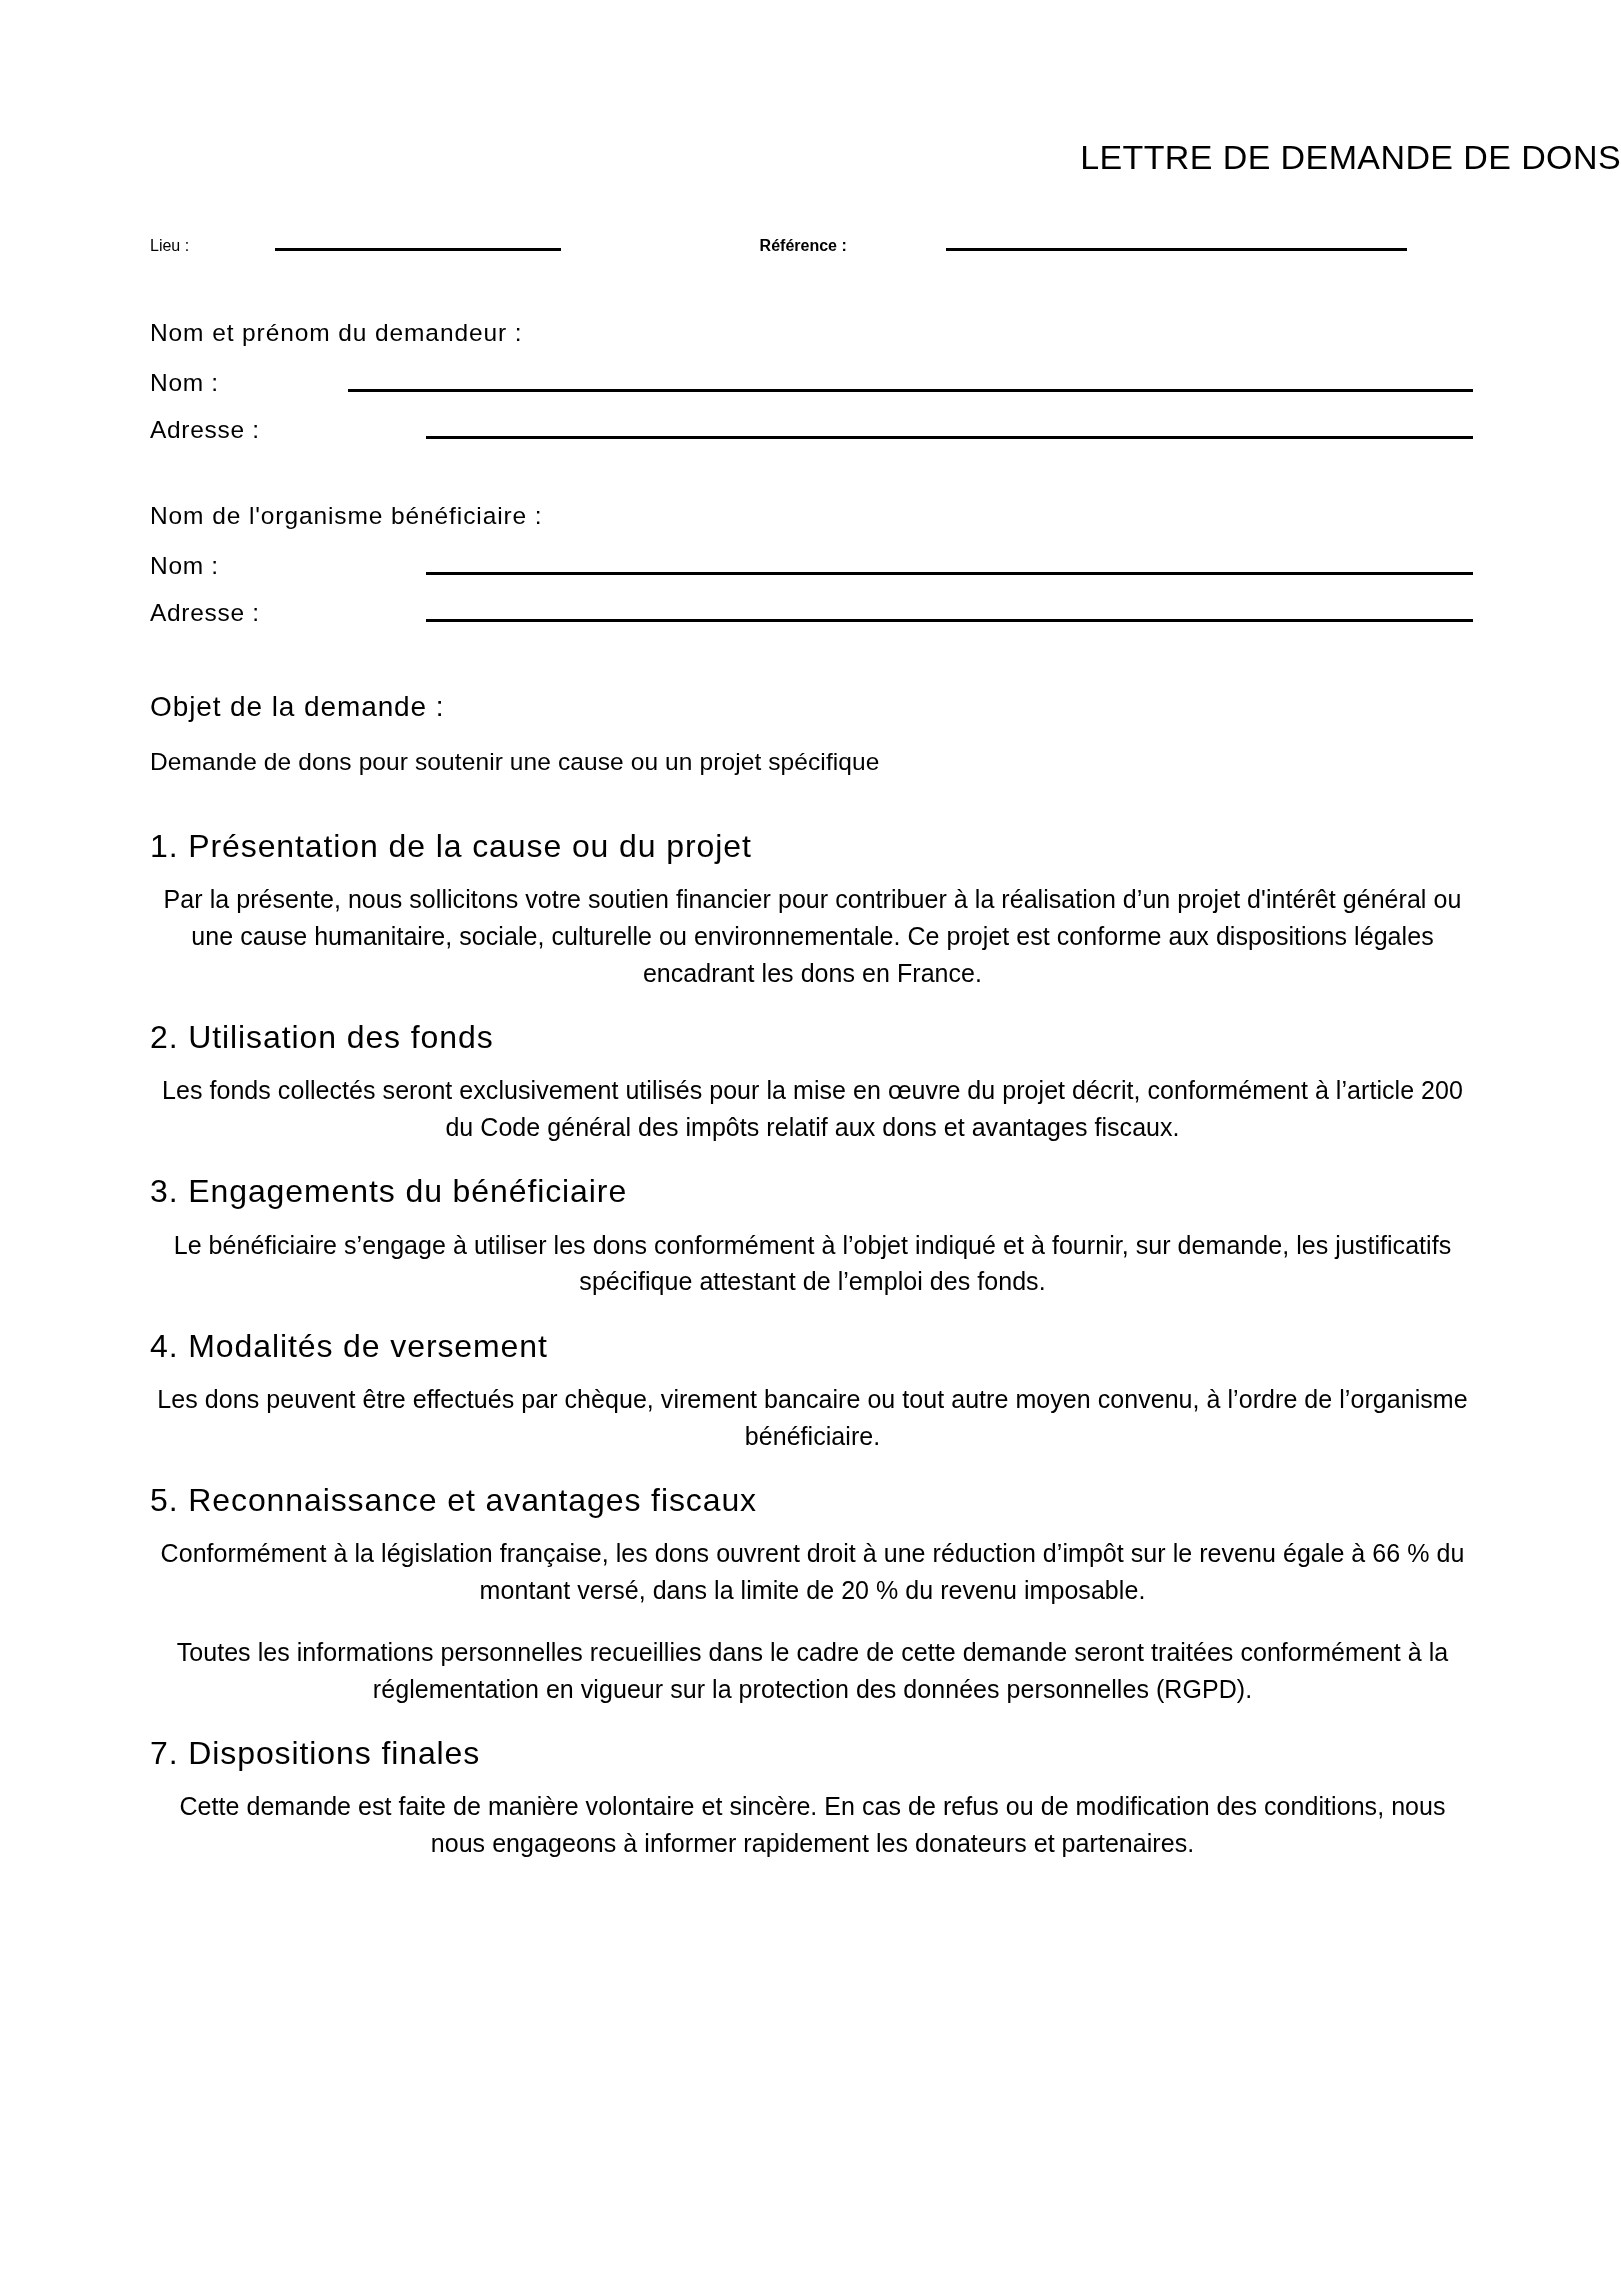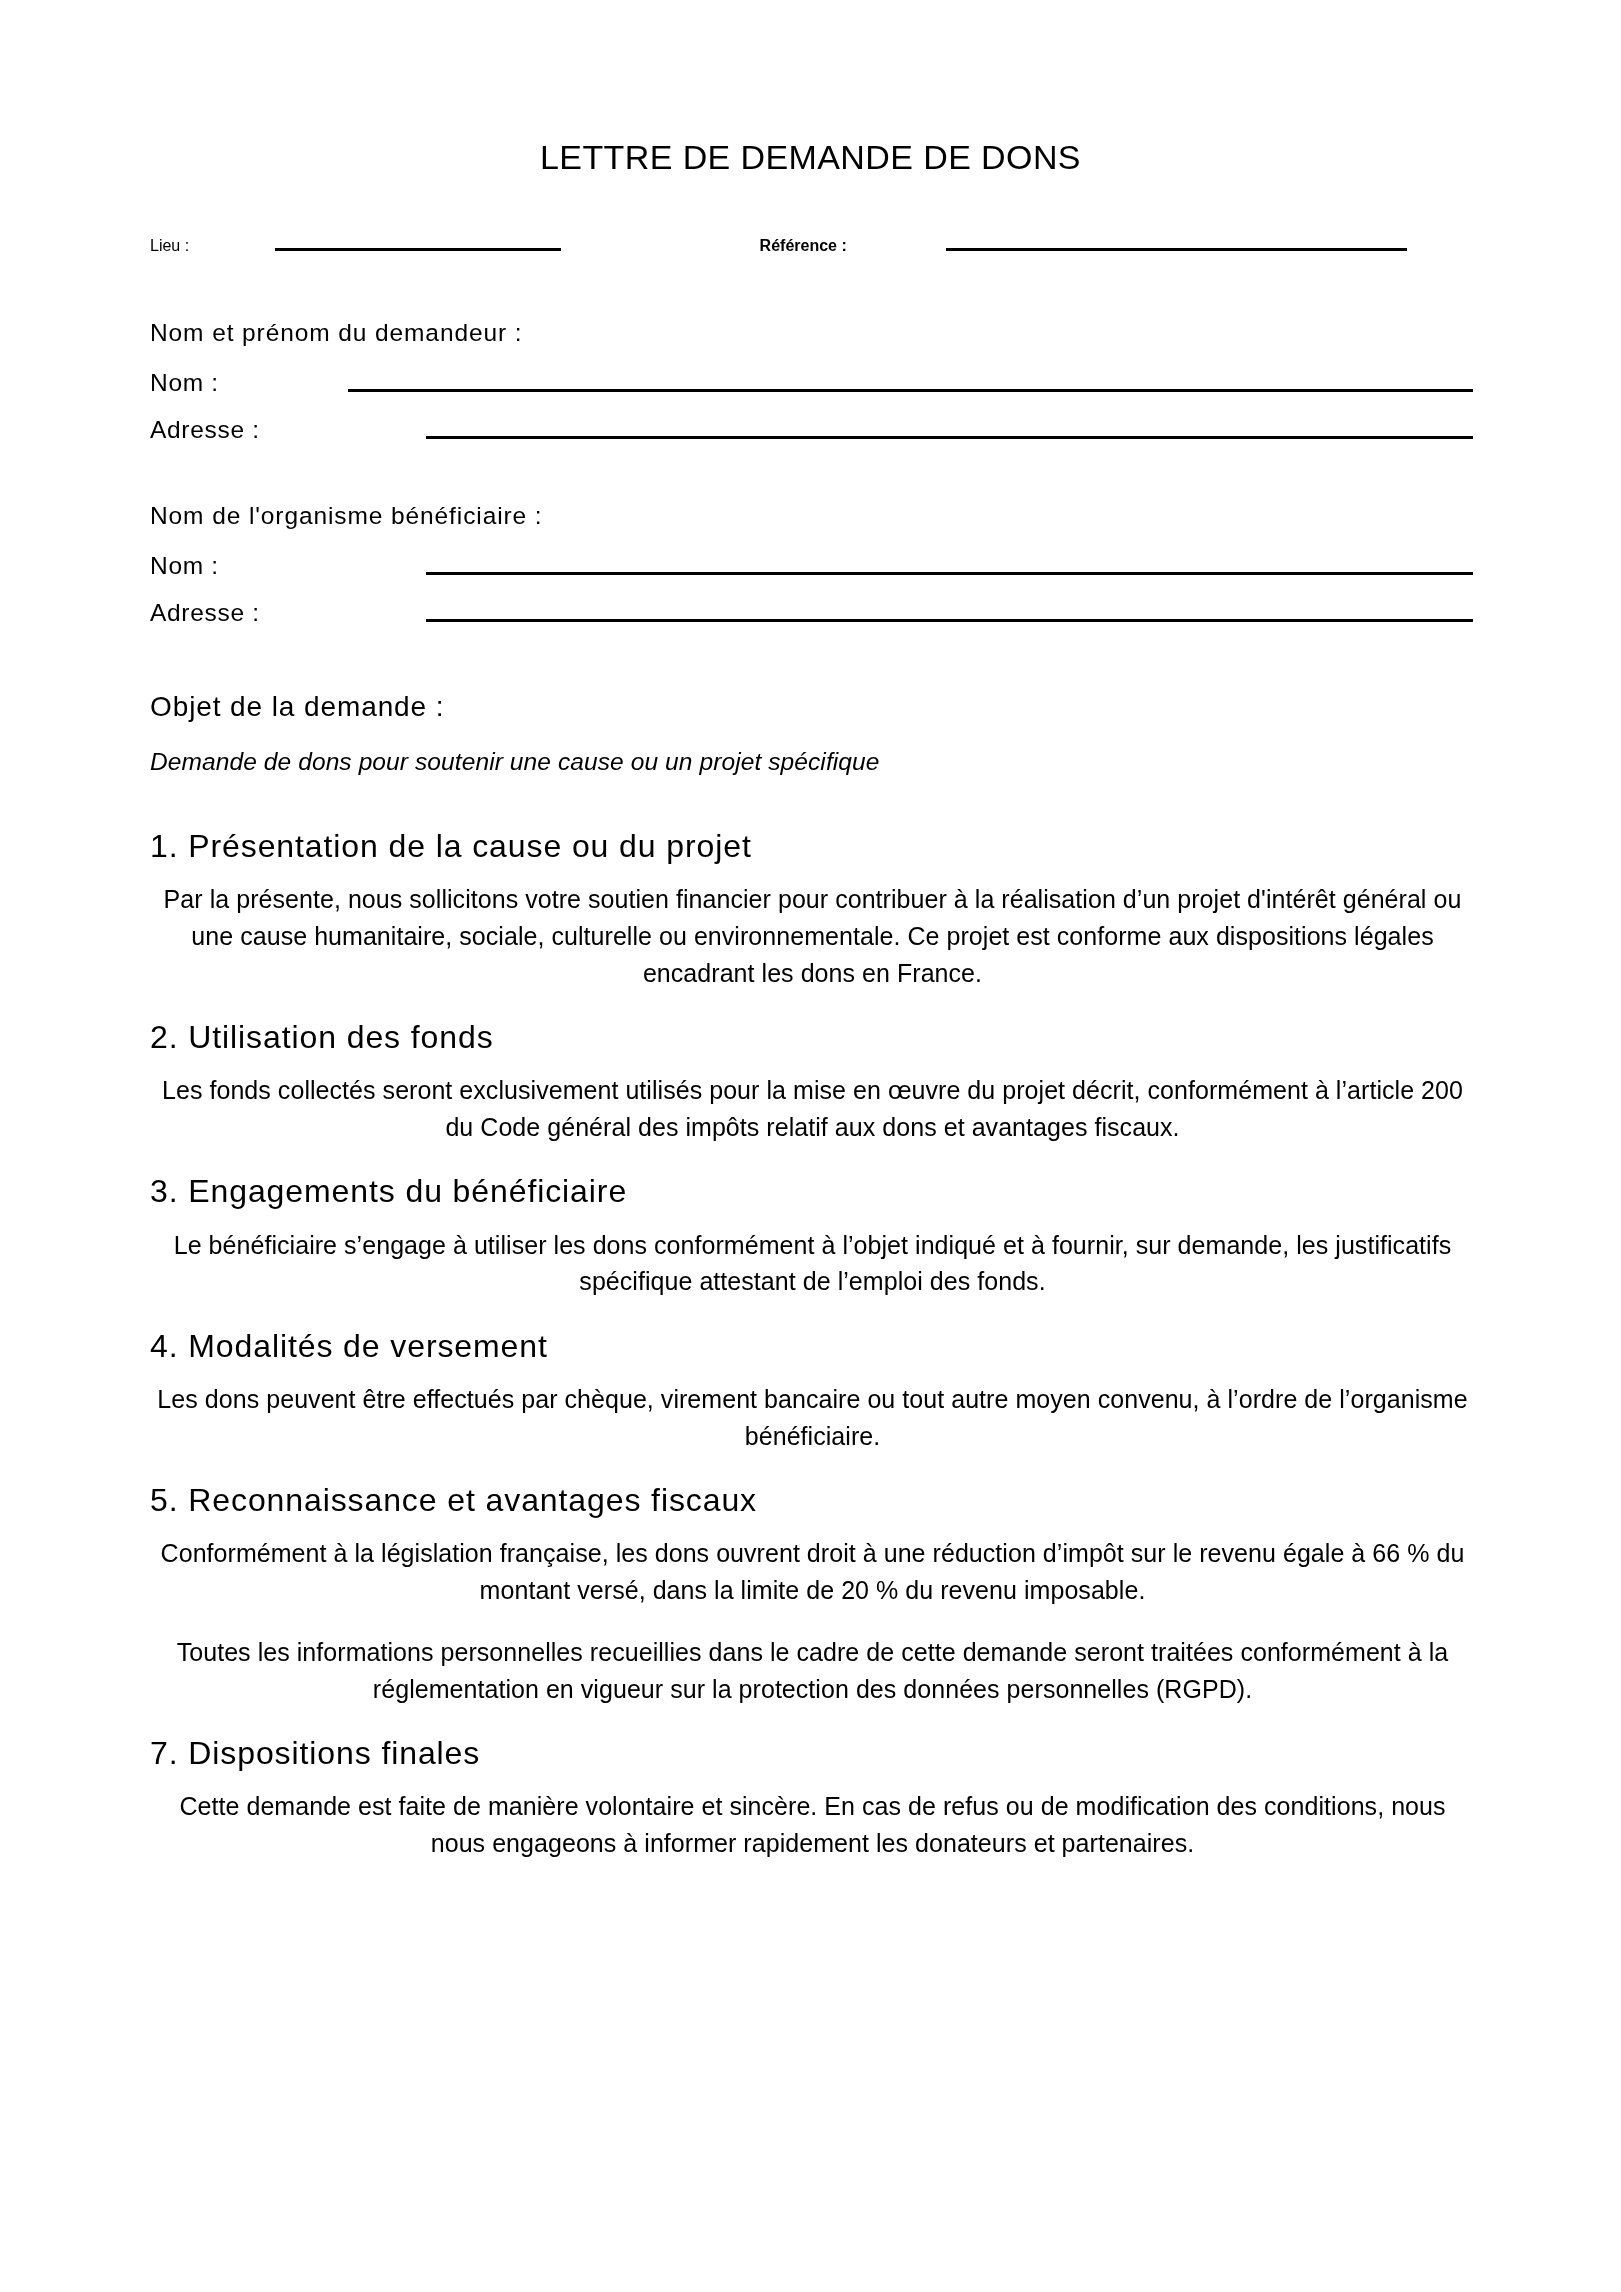--- a/index.html
+++ b/index.html
@@ -23,21 +23,21 @@
     padding: 0;
     overflow: hidden;
   }
 
   
   .doc-title {
     position: absolute;
     top: 116px;
     left: 0;
     width: 1621px;
-    text-align: center;
+    text-align: right;
     font-size: 34px;
     font-weight: 400;
     letter-spacing: 0.4px;
     line-height: 1.1;
   }
   .fill-line {
     flex: 1 1 auto;
     border-bottom: 3.9px solid #000;
     margin-left: 0;
     height: 1px;
@@ -127,21 +127,20 @@
   }
   .objet-title {
     font-size: 28px;
     letter-spacing: 0.9px;
     margin-bottom: 21.6px;
   }
   .objet-text {
     font-size: 24.5px;
     letter-spacing: 0.1px;
     line-height: 1.35;
-    font-style: italic;
   }
 
   
   .sections {
     position: absolute;
     top: 826px;
     left: 150px;
     width: 1325px;
   }
   .section {

